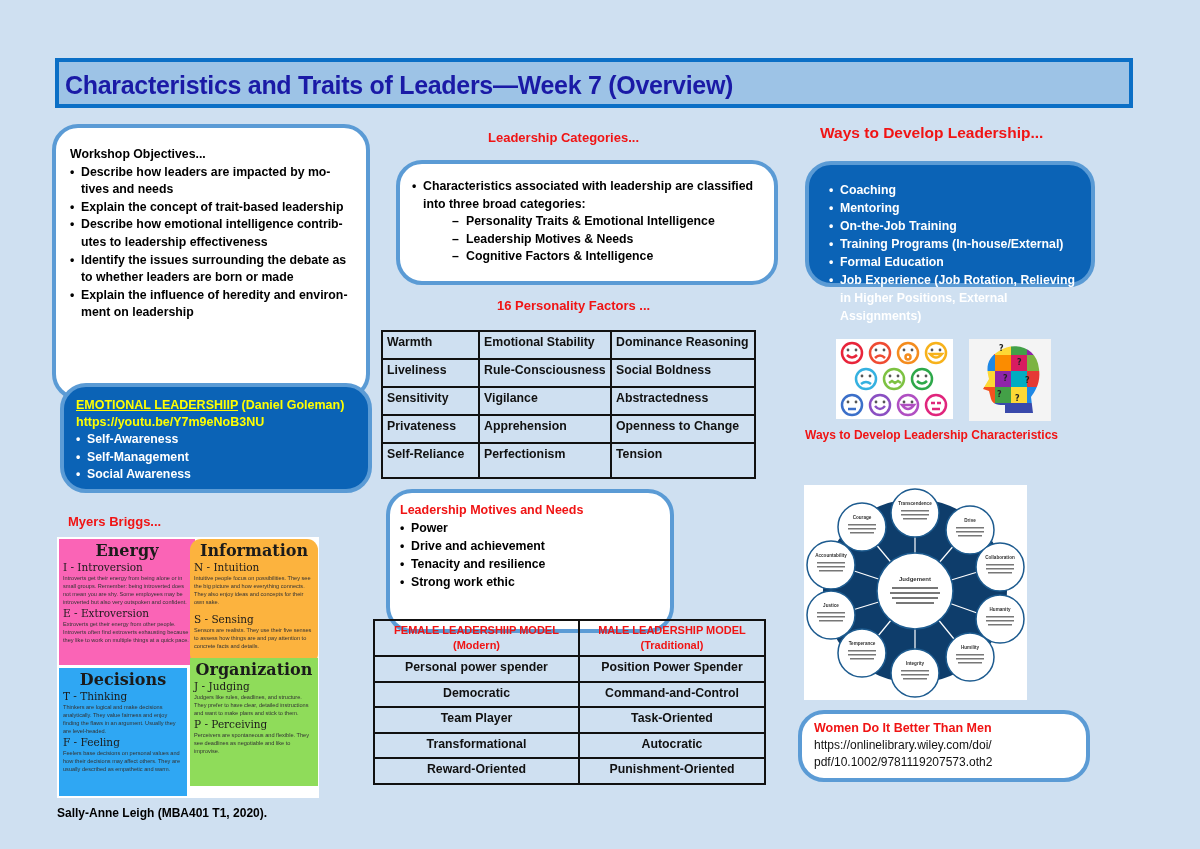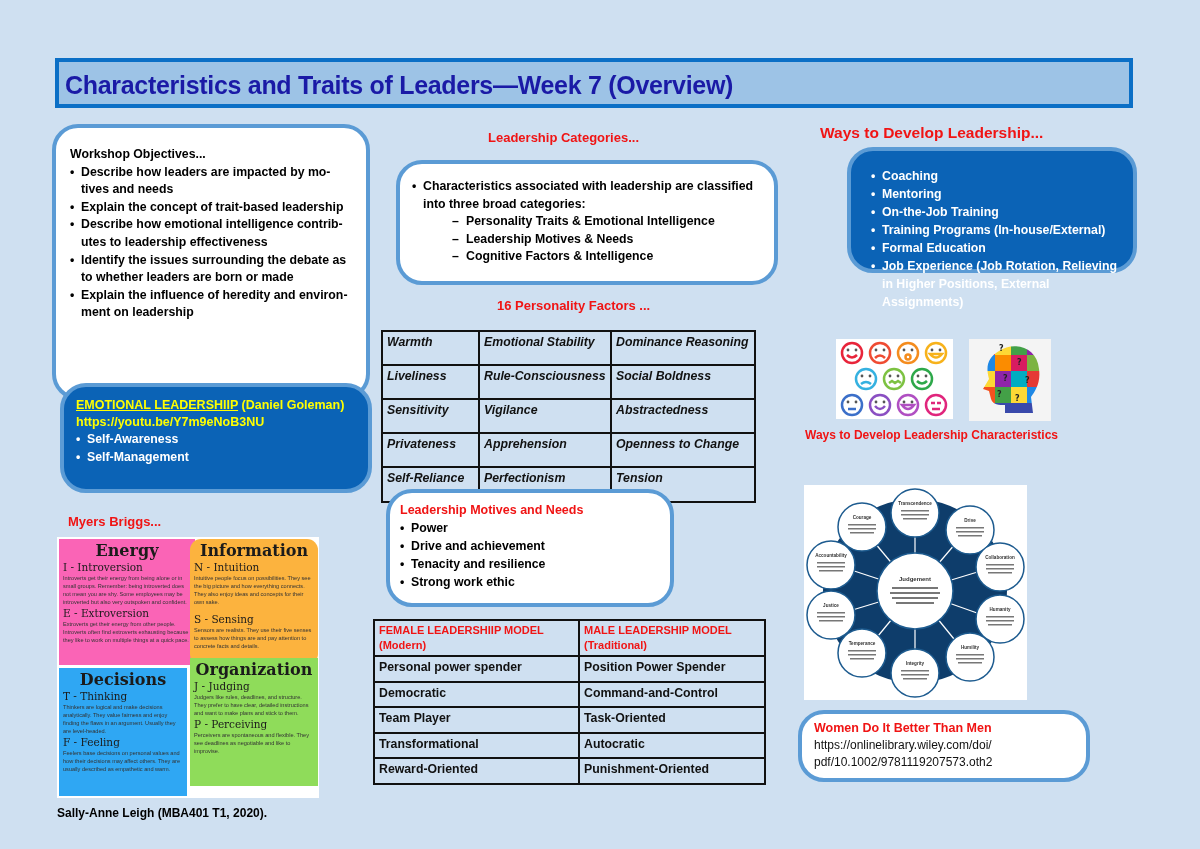--- a/index.html
+++ b/index.html
@@ -76,33 +76,33 @@
   .credit { left: 57px; top: 806px; font-size: 12px; font-weight: bold; }
 
   
   .lc-head { left: 488px; top: 130px; font-size: 13px; }
   .lc-box { left: 396px; top: 160px; width: 382px; height: 125px; padding: 14px 12px 0 12px; }
   .pf-head { left: 497px; top: 298px; font-size: 13px; }
 
   table.grid { border-collapse: collapse; }
   table.grid td { border: 2px solid #111; vertical-align: top; font-size: 12.3px; font-weight: bold; padding: 2px 4px; line-height: 16px; color: #111; }
   .pf { left: 381px; top: 330px; width: 375px; }
-  .pf td { height: 34px; font-style: italic; }
-
-  .lm { left: 386px; top: 489px; width: 288px; height: 118px; padding: 9px 12px 0 10px; }
+  .pf td { height: 28px; }
+
+  .lm { left: 386px; top: 489px; width: 288px; height: 144px; padding: 9px 12px 0 10px; }
   .lm .red-head { font-size: 12.5px; line-height: 17px; }
   .lm ul { font-size: 12.3px; font-weight: bold; line-height: 18px; }
 
   .model { left: 373px; top: 619px; width: 393px; }
-  .model td { text-align: left; height: 25.5px; vertical-align: middle; font-size: 11.5px; padding: 1px 2px; }
+  .model td { text-align: center; height: 25.5px; vertical-align: middle; font-size: 11.5px; padding: 1px 2px; }
   .model td.h { color: #f01414; font-size: 11px; line-height: 15px; height: 34px; }
 
   
   .wd-head { left: 820px; top: 124px; font-size: 15.5px; }
-  .wd-box { left: 805px; top: 147px; width: 290px; height: 126px; padding: 16px 10px 0 20px; margin-left: 42px; }
+  .wd-box { left: 805px; top: 161px; width: 290px; height: 126px; padding: 16px 10px 0 20px; }
   .wd-box ul { font-size: 12.3px; font-weight: bold; line-height: 18px; }
 
   .emoji-img { left: 836px; top: 339px; width: 117px; height: 80px; background: #fff; }
   .head-img { left: 969px; top: 339px; width: 82px; height: 82px; background: #f4f4f4; overflow: hidden; }
 
   .wdc-head { left: 805px; top: 428px; font-size: 12px; }
   .wheel { left: 804px; top: 485px; width: 223px; height: 215px; background: #fff; overflow: hidden; }
 
   .women { left: 798px; top: 710px; width: 292px; height: 72px; padding: 6px 10px 0 12px; }
   .women .red-head { font-size: 12.5px; line-height: 17px; }
@@ -125,20 +125,21 @@
     <li>Explain the influence of heredity and environ-ment on leadership</li>
   </ul>
 </div>
 
 <div class="abs bbox ei">
   <div class="head"><u>EMOTIONAL LEADERSHIIP</u><span> (Daniel Goleman)</span></div>
   <div class="link">https://youtu.be/Y7m9eNoB3NU</div>
   <ul class="blist">
     <li>Self-Awareness</li>
     <li>Self-Management</li>
+    <li>Social Awareness</li>
   </ul>
 </div>
 
 <div class="abs red-head myers-label">Myers Briggs...</div>
 <div class="abs mb">
   <div class="cell c1">
     <div class="ttl">Energy</div>
     <div class="sub">I - Introversion</div>
     <div class="desc">Introverts get their energy from being alone or in small groups. Remember: being introverted does not mean you are shy. Some employees may be introverted but also very outspoken and confident.</div>
     <div class="sub">E - Extroversion</div>

